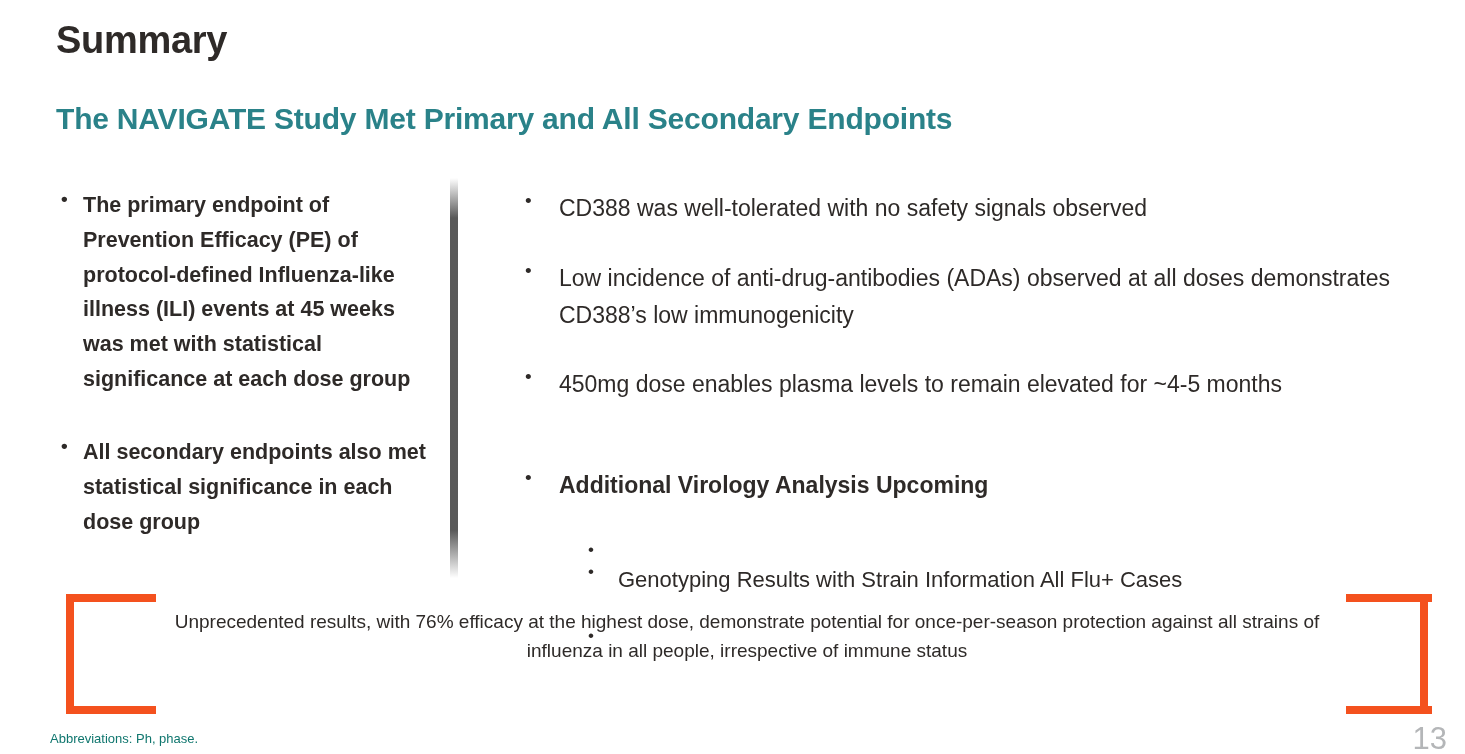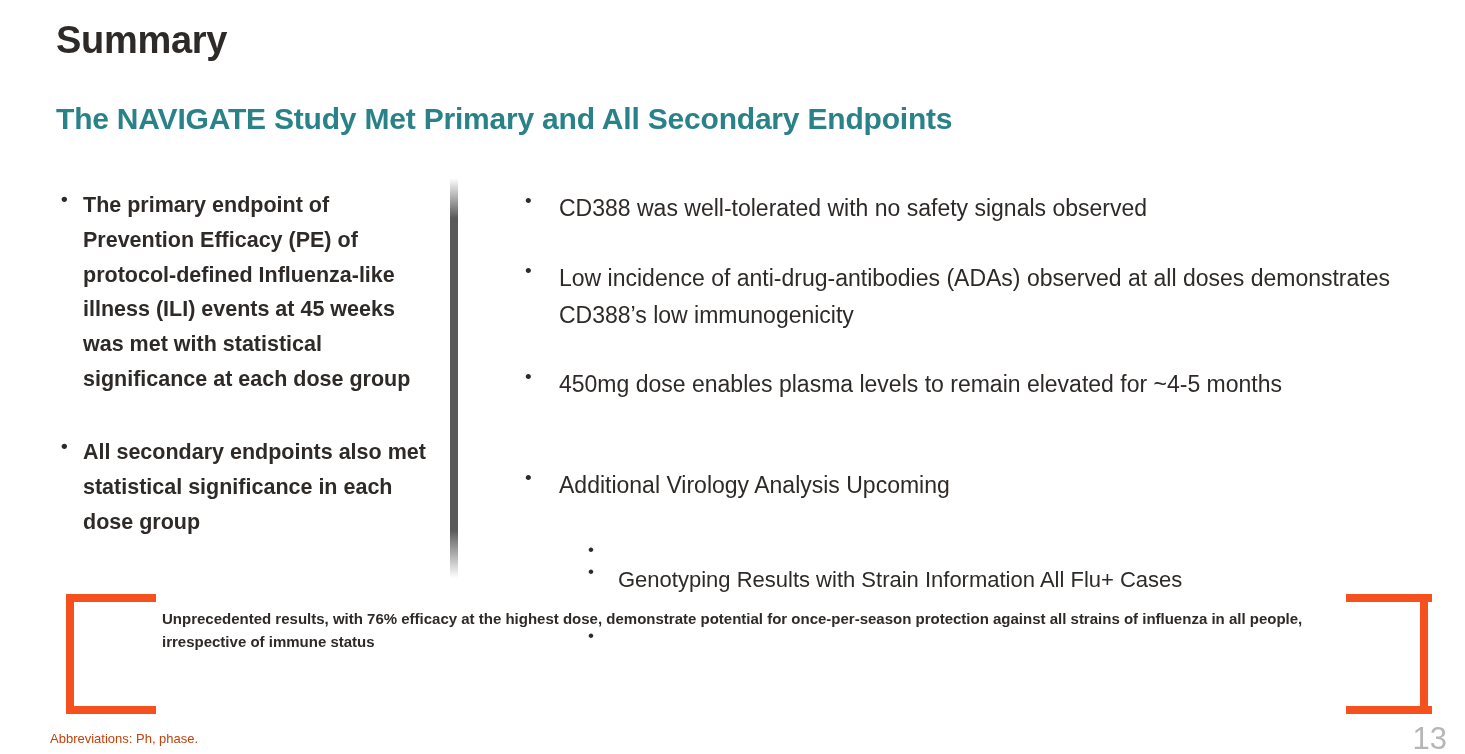--- a/index.html
+++ b/index.html
@@ -94,21 +94,21 @@
 
   .col-right .bullet {
     font-size: 23px;
     font-weight: normal;
     color: #2e2a28;
     line-height: 1.6;
     margin-bottom: 17px;
     padding-left: 45px;
   }
   .col-right .bullet > .dot { left: 11px; font-size: 19px; }
-  .col-right .bullet.bold > .btxt { font-weight: normal; }
+  .col-right .bullet.bold > .btxt { font-weight: bold; }
   .col-right .bullet.spaced-top { margin-top: 48px; }
 
   .sub-list { margin-top: 14px; }
   .col-right .sub-list .bullet {
     font-size: 22px;
     line-height: 1.55;
     margin-bottom: 14px;
     padding-left: 100px;
   }
   .col-right .sub-list .bullet > .dot { left: 70px; font-size: 17px; }
@@ -139,33 +139,34 @@
   .bracket .bar-bot { bottom: 0; }
   .bracket .bar-v { width: 7px; top: 0; bottom: 0; }
   .bracket.left  .bar-v { left: 0; }
   .bracket.right .bar-v { right: 0; }
 
   .callout-text {
     position: absolute;
     left: 92px;
     right: 92px;
     top: 10px;
-    font-size: 15px;
-    font-weight: bold;
+    text-align: center;
+    font-size: 19px;
+    font-weight: normal;
     color: #2e2a28;
     line-height: 1.52;
   }
 
   
   .footer-note {
     position: absolute;
     left: 38px;
     top: 719px;
     font-size: 13px;
-    color: #c2410c;
+    color: #0f766e;
   }
   .page-number {
     position: absolute;
     right: 22px;
     top: 709px;
     font-size: 31px;
     color: #b4b6b8;
   }
   .corner-accent {
     position: absolute;

